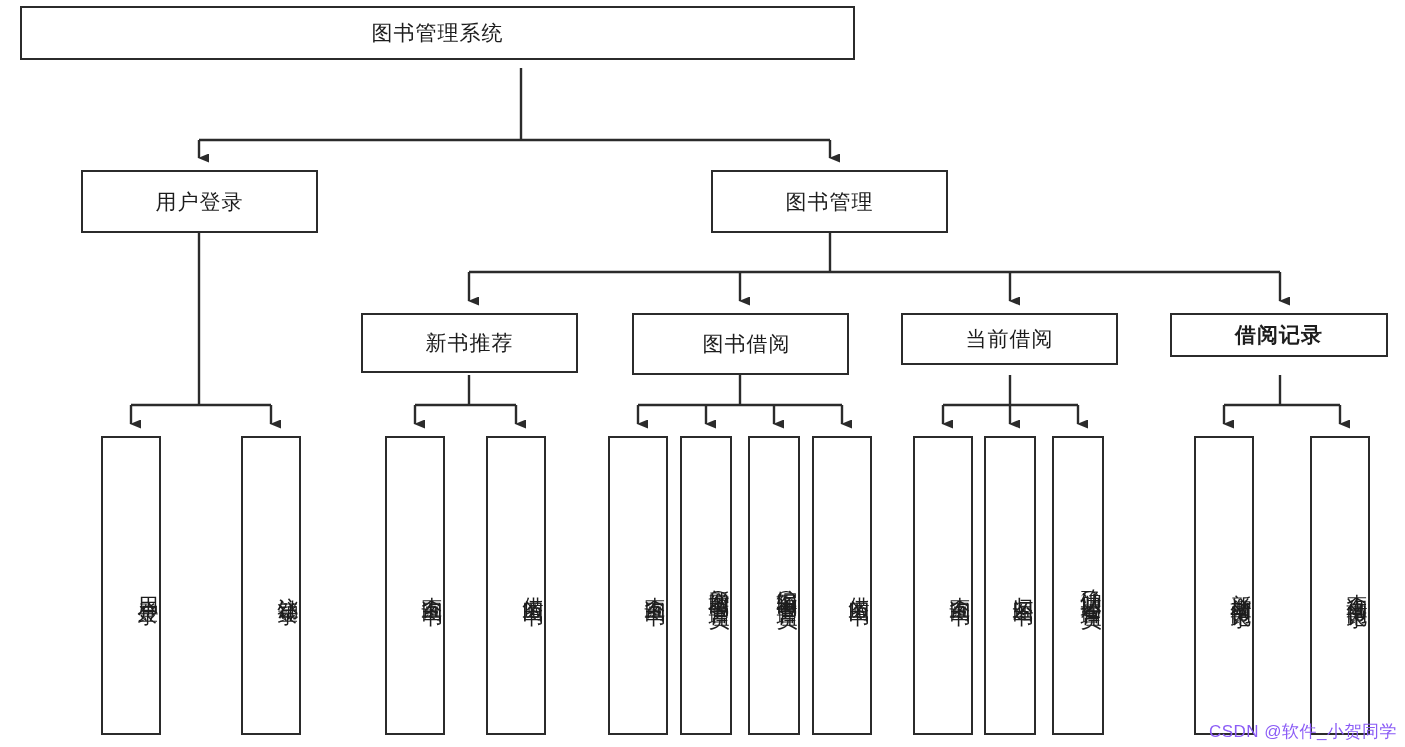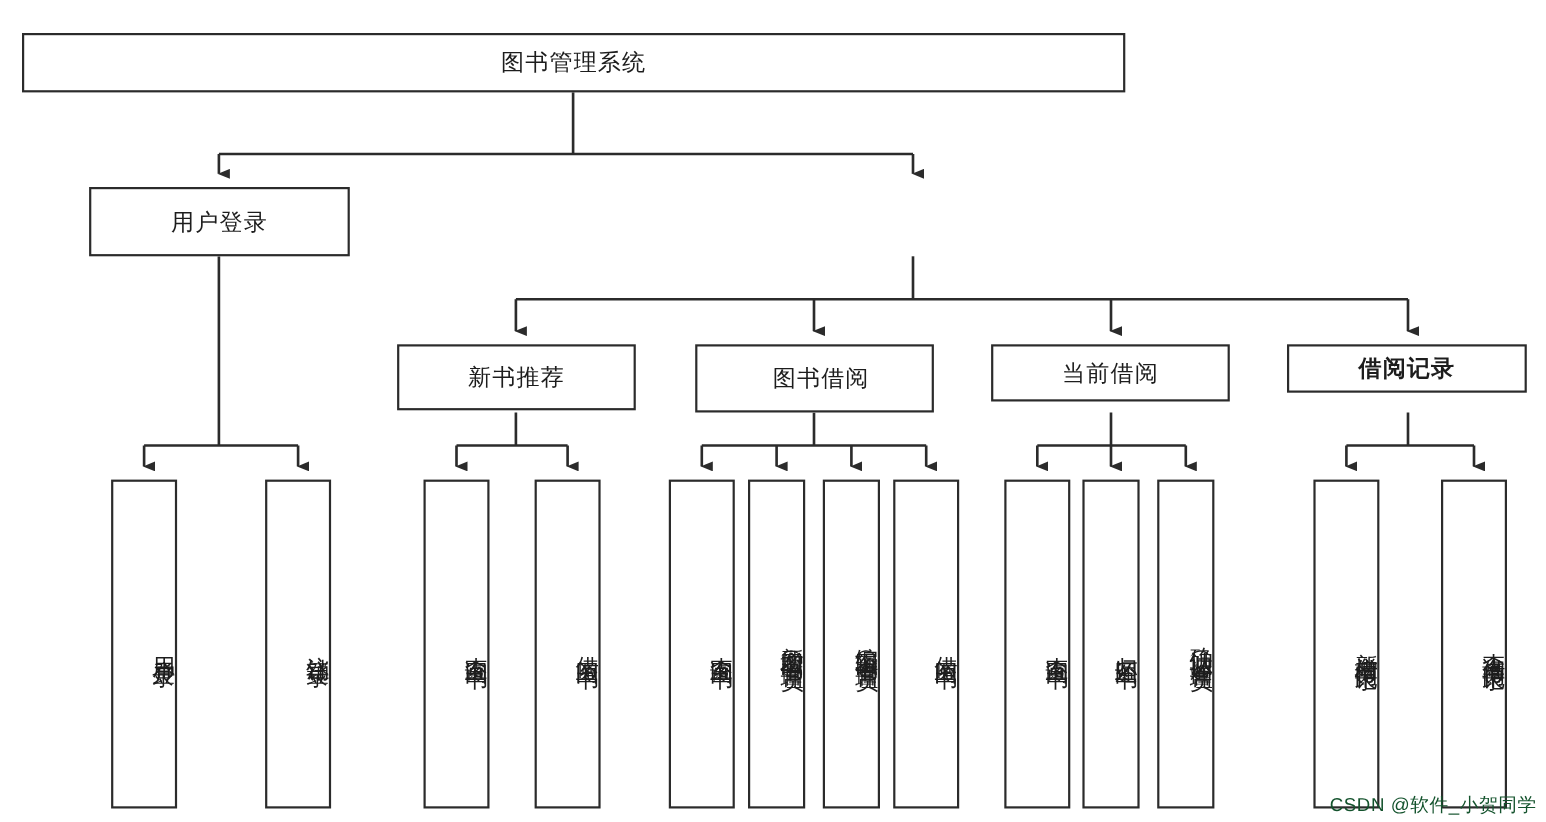--- a/index.html
+++ b/index.html
@@ -58,21 +58,21 @@
   }
   .node-label {
     display: block;
     white-space: nowrap;
   }
   #watermark {
     position: absolute;
     right: 8px;
     bottom: 4px;
     font-size: 17px;
-    color: #14532d;
+    color: #8b5cf6;
     letter-spacing: 0.5px;
     white-space: nowrap;
     pointer-events: none;
   }
 </style>
 </head>
 <body>
 
 <div id="diagram-root">
 
@@ -120,28 +120,31 @@
       <path d="M1010,405 L1010,424" marker-end="url(#arrowhead)"></path>
       <path d="M1078,405 L1078,424" marker-end="url(#arrowhead)"></path>
 
       <path d="M1280,375 L1280,405"></path>
       <path d="M1224,405 L1340,405"></path>
       <path d="M1224,405 L1224,424" marker-end="url(#arrowhead)"></path>
       <path d="M1340,405 L1340,424" marker-end="url(#arrowhead)"></path>
     </g>
   </svg>
 
-  <div class="node horizontal" style="left:20px; top:30px; width:1003px; height:54px;">
+  <div class="node horizontal" style="left:20px; top:6px; width:835px; height:54px;">
     <span class="node-label">图书管理系统</span>
   </div>
 
   <div class="node horizontal" style="left:81px; top:170px; width:237px; height:63px;">
     <span class="node-label">用户登录</span>
   </div>
 
+  <div class="node horizontal" style="left:711px; top:170px; width:237px; height:63px;">
+    <span class="node-label">图书管理</span>
+  </div>
 
   <div class="node horizontal" style="left:361px; top:313px; width:217px; height:60px;">
     <span class="node-label">新书推荐</span>
   </div>
 
   <div class="node horizontal" style="left:632px; top:313px; width:217px; height:62px;padding-left:12px;">
     <span class="node-label">图书借阅</span>
   </div>
 
   <div class="node horizontal" style="left:901px; top:313px; width:217px; height:52px;">

